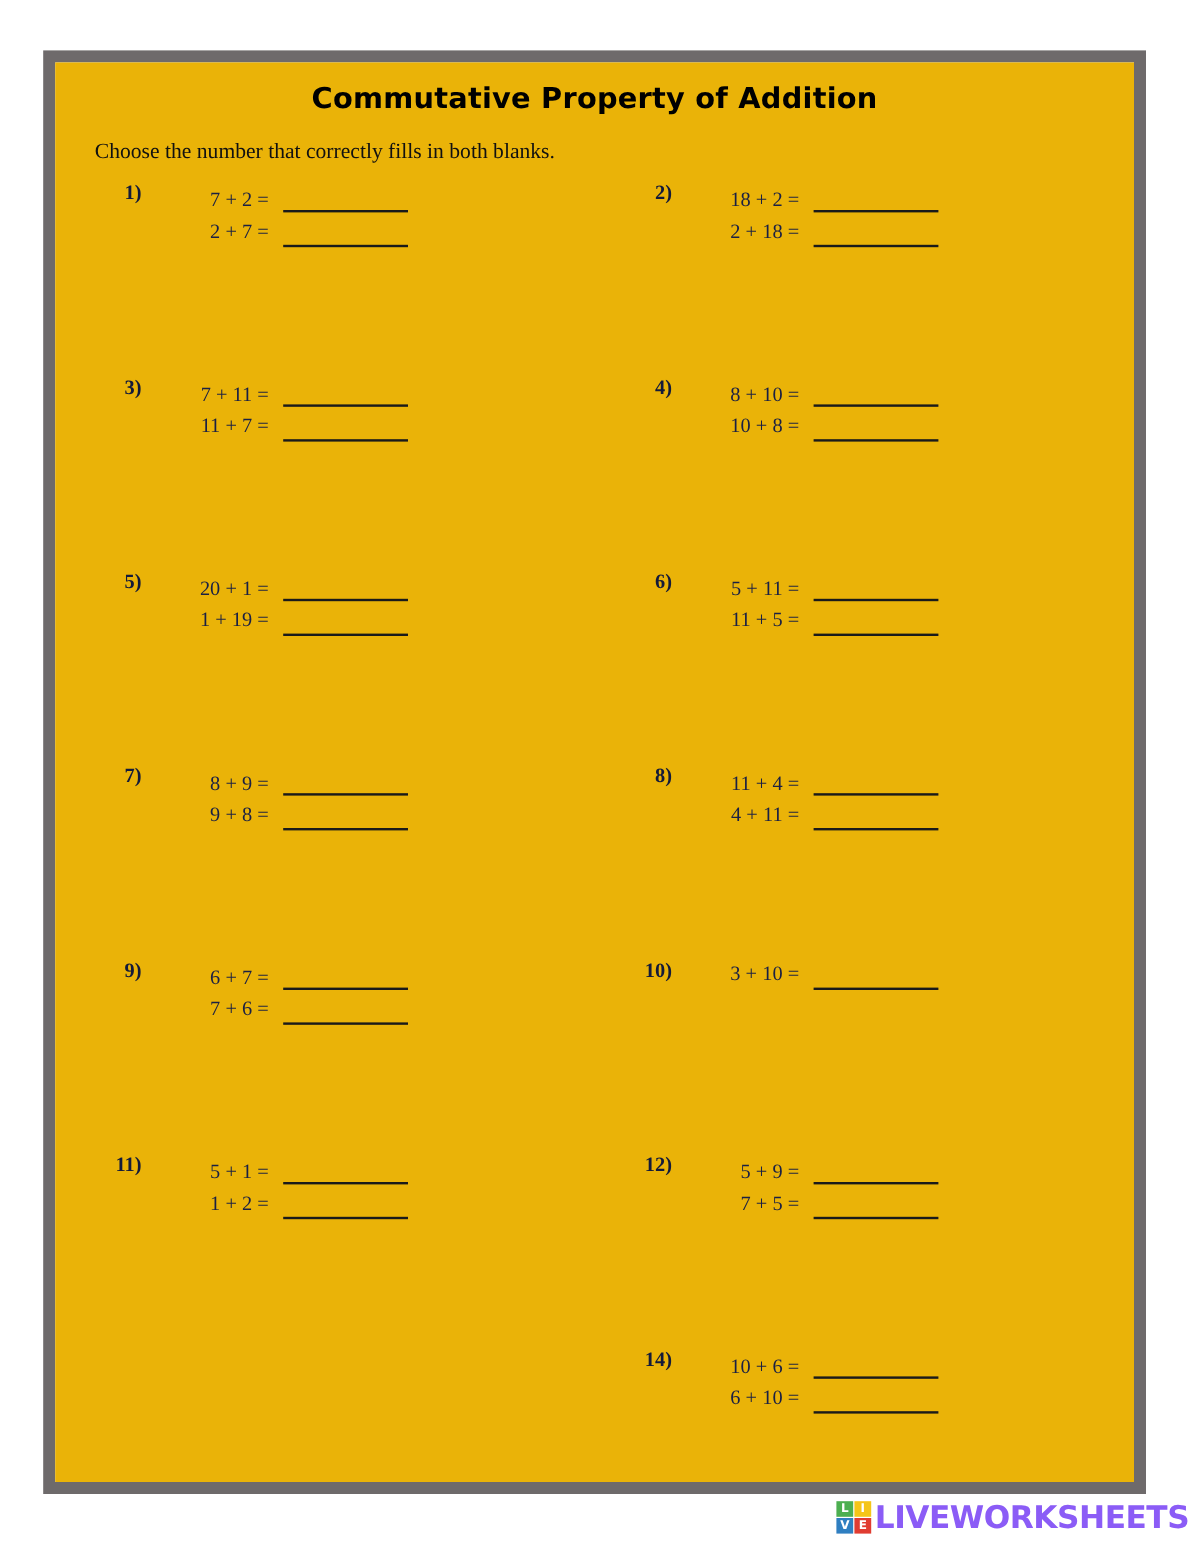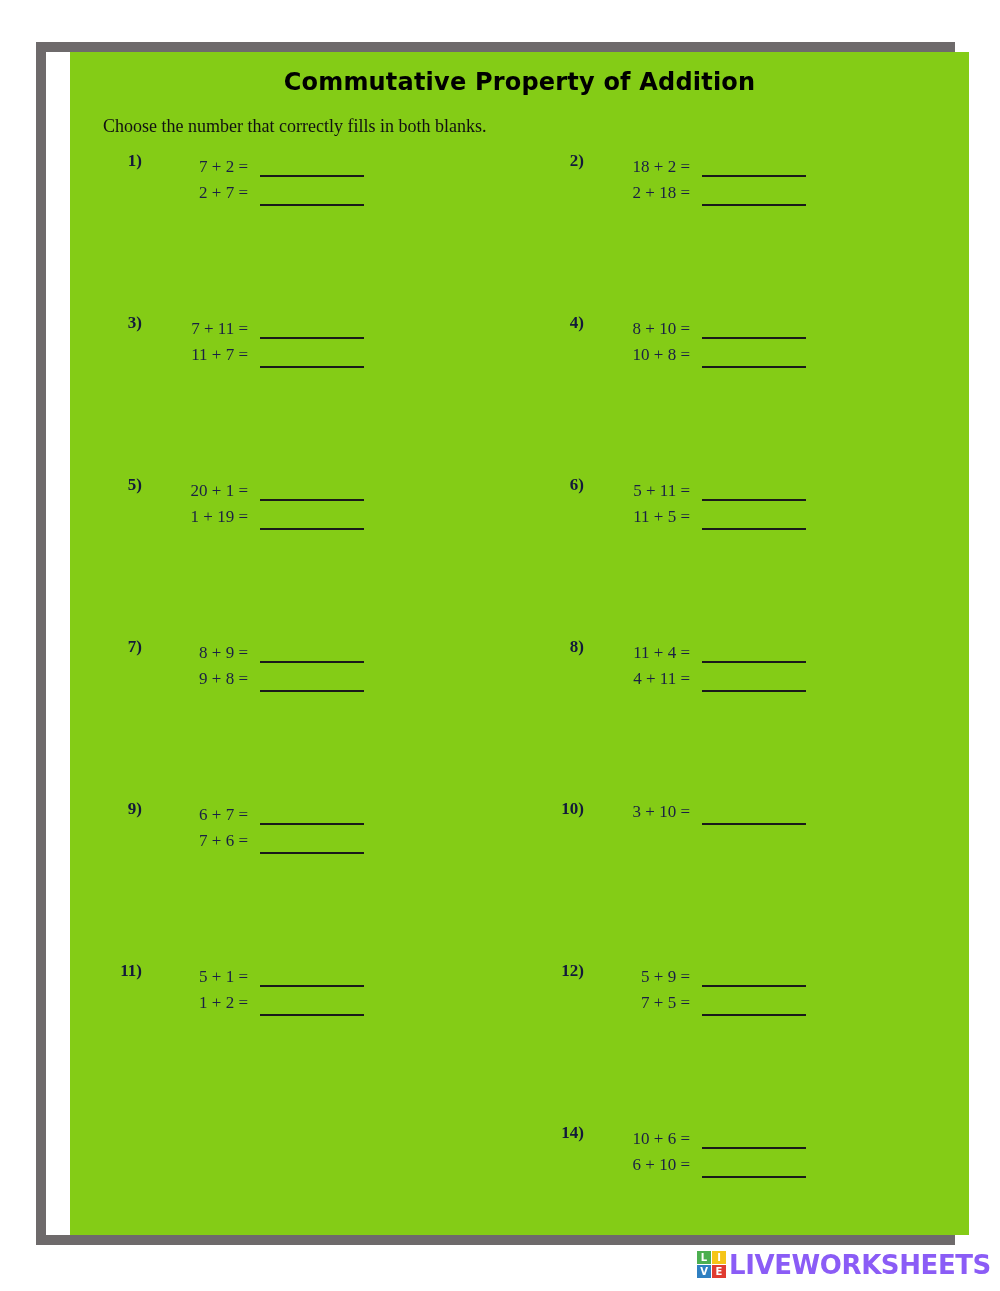--- a/index.html
+++ b/index.html
@@ -23,22 +23,21 @@
     width: 919px;
     height: 1203px;
     box-sizing: border-box;
     border: 10px solid #6e6a6b;
     background: #ffffff;
   }
   #worksheet-page {
     position: relative;
     width: 100%;
     height: 100%;
-    background: #84cc16;
-    margin-left: 24px;
+    background: #eab308;
   }
 
   
   #worksheet-title {
     position: absolute;
     left: 0;
     right: 0;
     top: 16px;
     text-align: center;
     font-family: "DejaVu Sans", sans-serif;

